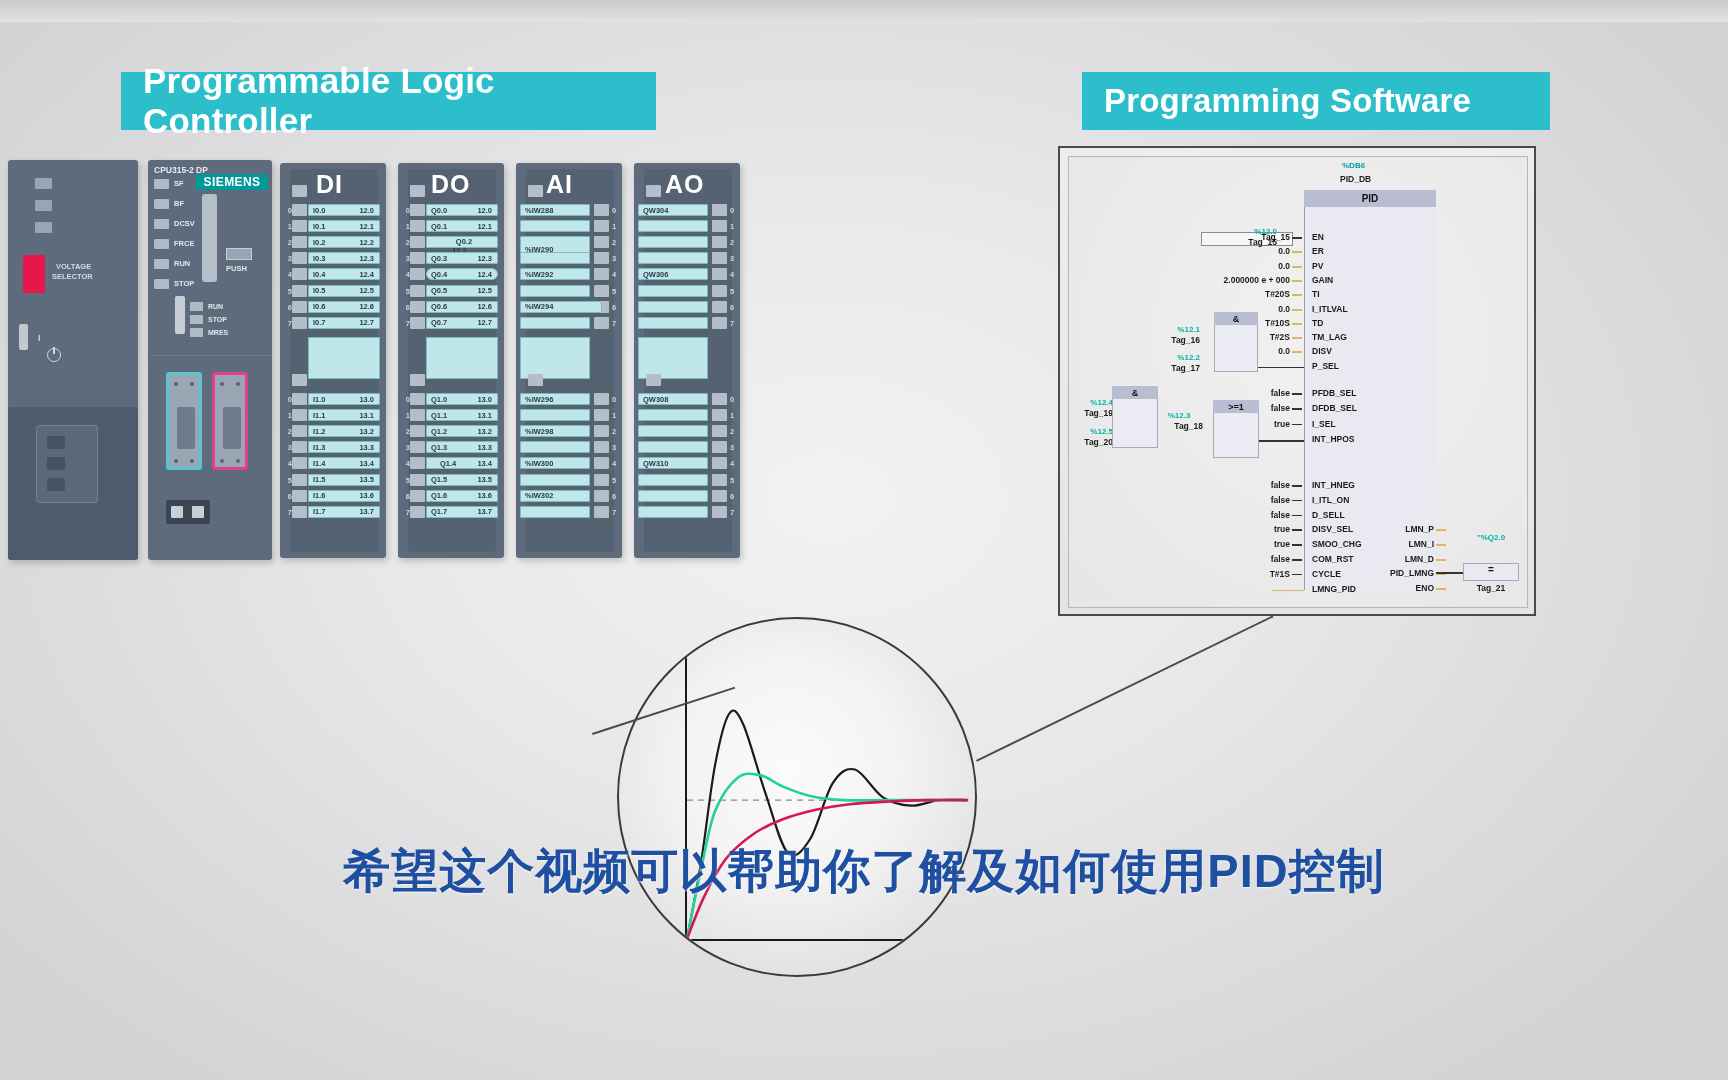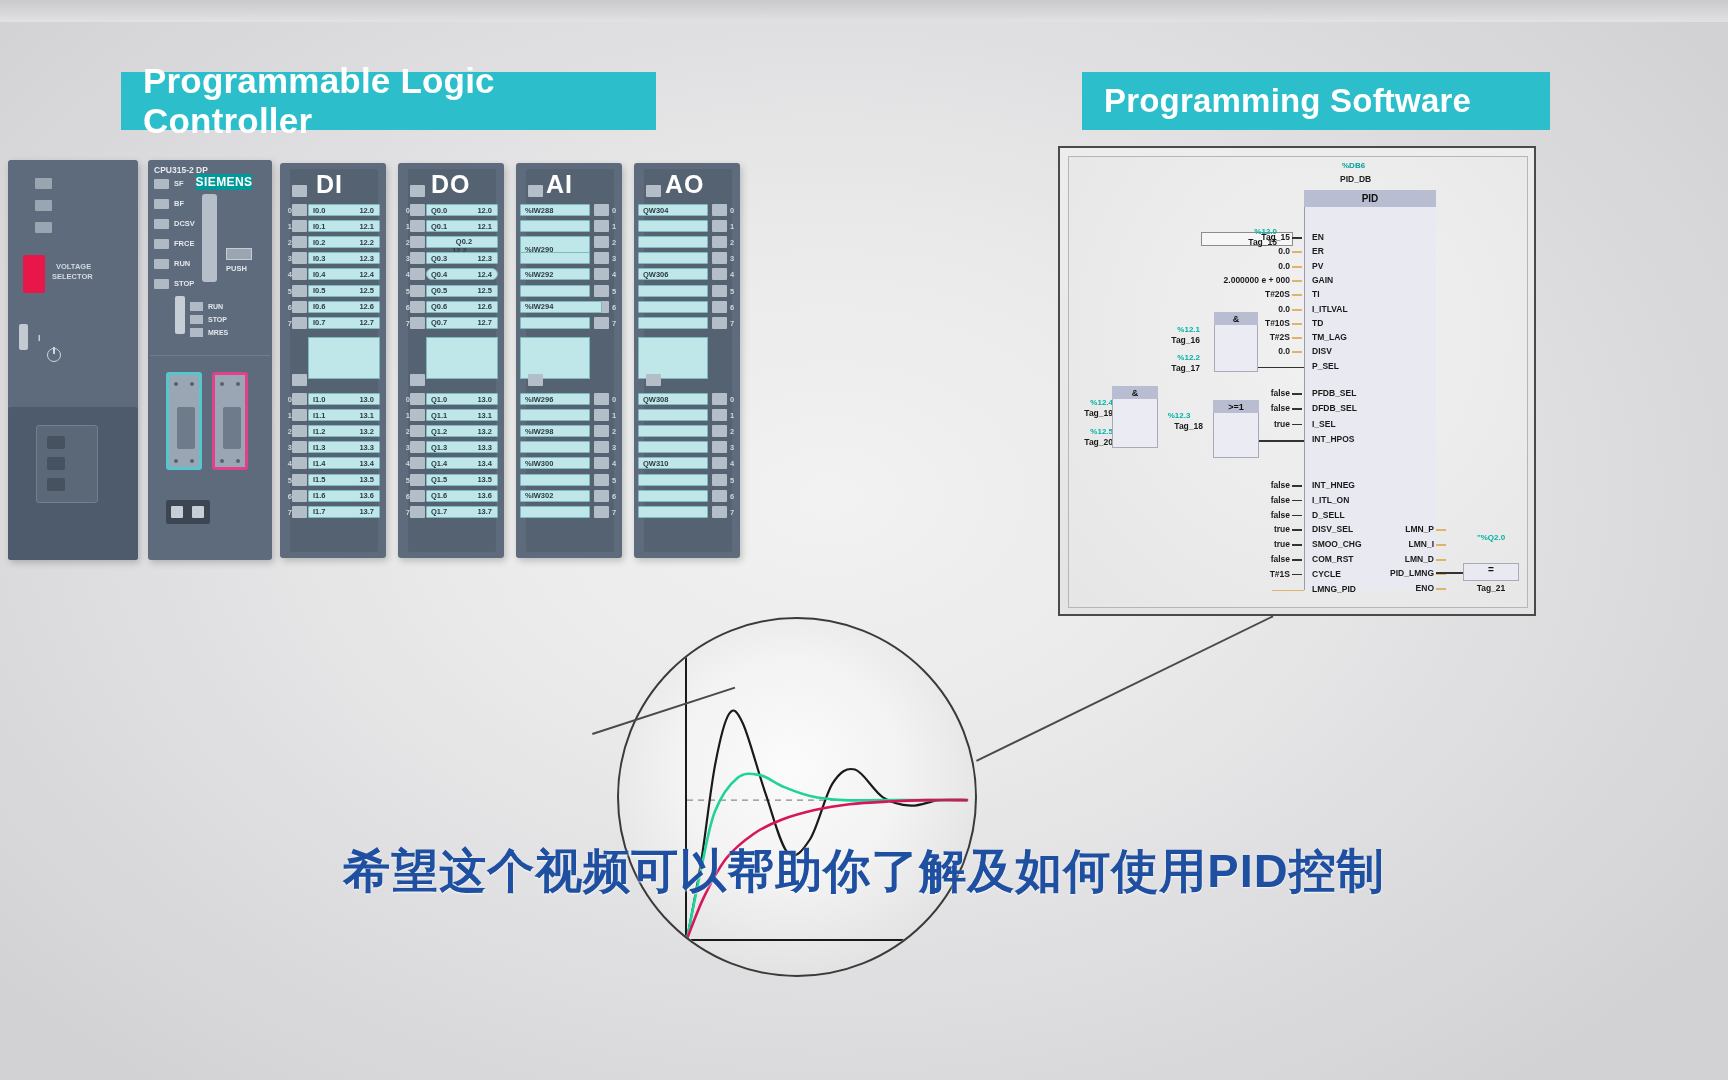--- a/index.html
+++ b/index.html
@@ -28,21 +28,21 @@
   .ps-led { position:absolute; width:17px; height:11px; background:#9aa5b2; border-radius:1px; }
   #ps-red { position:absolute; left:23px; top:255px; width:22px; height:38px; background:#e8174a; border-radius:2px; }
   .ps-lbl { position:absolute; color:#d5dae0; font-size:7.5px; line-height:9px; font-weight:bold; }
   #ps-switch { position:absolute; left:19px; top:324px; width:9px; height:26px; background:#c3c9d1; border-radius:2px;}
   #ps-conn { position:absolute; left:36px; top:425px; width:62px; height:78px; background:#5b6878; border:1px solid #717f90; border-radius:3px;}
   .ps-conn-dot { position:absolute; width:18px; height:13px; background:#46525f; border-radius:2px; }
 
   
   #cpu-module { left:148px; top:160px; width:124px; height:400px; background:#5d6b7d; }
   #cpu-title { position:absolute; left:154px; top:165px; font-size:8.5px; color:#e7ebef; font-weight:bold; }
-  #siemens-logo { position:absolute; left:196px; top:174px; width:56px; height:16px;
+  #siemens-logo { position:absolute; left:196px; top:174px; width:72px; height:16px;
     background:#009999; color:#fff; font-size:12px; font-weight:bold; display:flex;
     align-items:center; justify-content:center; letter-spacing:.4px;text-align:center; }
   .cpu-led { position:absolute; left:154px; width:15px; height:10px; background:#b0bac5; border-radius:1px; }
   .cpu-led-lbl { position:absolute; left:174px; font-size:7.5px; color:#e4e8ec; font-weight:bold; line-height:10px;}
   #cpu-slot { position:absolute; left:202px; top:194px; width:15px; height:88px; background:#b6bfc9; border-radius:3px;}
   #cpu-card { position:absolute; left:226px; top:248px; width:26px; height:12px; background:#9aa5b1; border:1px solid #c5ccd4;}
   #cpu-push { position:absolute; left:226px; top:264px; font-size:7.5px; color:#e4e8ec; font-weight:bold;}
   #cpu-sel { position:absolute; left:175px; top:296px; width:10px; height:38px; background:#c8ced6; border-radius:2px;}
   .cpu-mode { position:absolute; left:190px; width:13px; height:9px; background:#b0bac5;}
   .cpu-mode-lbl { position:absolute; left:208px; font-size:7px; color:#e4e8ec; font-weight:bold;}
@@ -364,21 +364,21 @@
       <span class="t-b">13.2</span>
     </div>
     <div class="io-led" style="position: absolute; left: 410px; top: 441.3px;"></div>
     <div class="io-num" style="position: absolute; left: 400px; top: 442.3px; width: 10px; color: rgb(207, 214, 221); font-size: 7.5px; font-weight: bold; text-align: right;">3</div>
     <div class="io-term" style="position: absolute; left: 426px; top: 441.3px; width: 72px; height: 12px;">
       <span class="t-a">Q1.3</span>
       <span class="t-b">13.3</span>
     </div>
     <div class="io-led" style="position: absolute; left: 410px; top: 457.4px;"></div>
     <div class="io-num" style="position: absolute; left: 400px; top: 458.4px; width: 10px; color: rgb(207, 214, 221); font-size: 7.5px; font-weight: bold; text-align: right;">4</div>
-    <div class="io-term" style="position: absolute; left: 426px; top: 457.4px; width: 72px; height: 12px;">
+    <div class="io-term" style="position: absolute; left: 426px; top: 457.4px; width: 72px; height: 12px; padding-left: 9px;">
       <span class="t-a">Q1.4</span>
       <span class="t-b">13.4</span>
     </div>
     <div class="io-led" style="position: absolute; left: 410px; top: 473.5px;"></div>
     <div class="io-num" style="position: absolute; left: 400px; top: 474.5px; width: 10px; color: rgb(207, 214, 221); font-size: 7.5px; font-weight: bold; text-align: right;">5</div>
     <div class="io-term" style="position: absolute; left: 426px; top: 473.5px; width: 72px; height: 12px;">
       <span class="t-a">Q1.5</span>
       <span class="t-b">13.5</span>
     </div>
     <div class="io-led" style="position: absolute; left: 410px; top: 489.6px;"></div>

